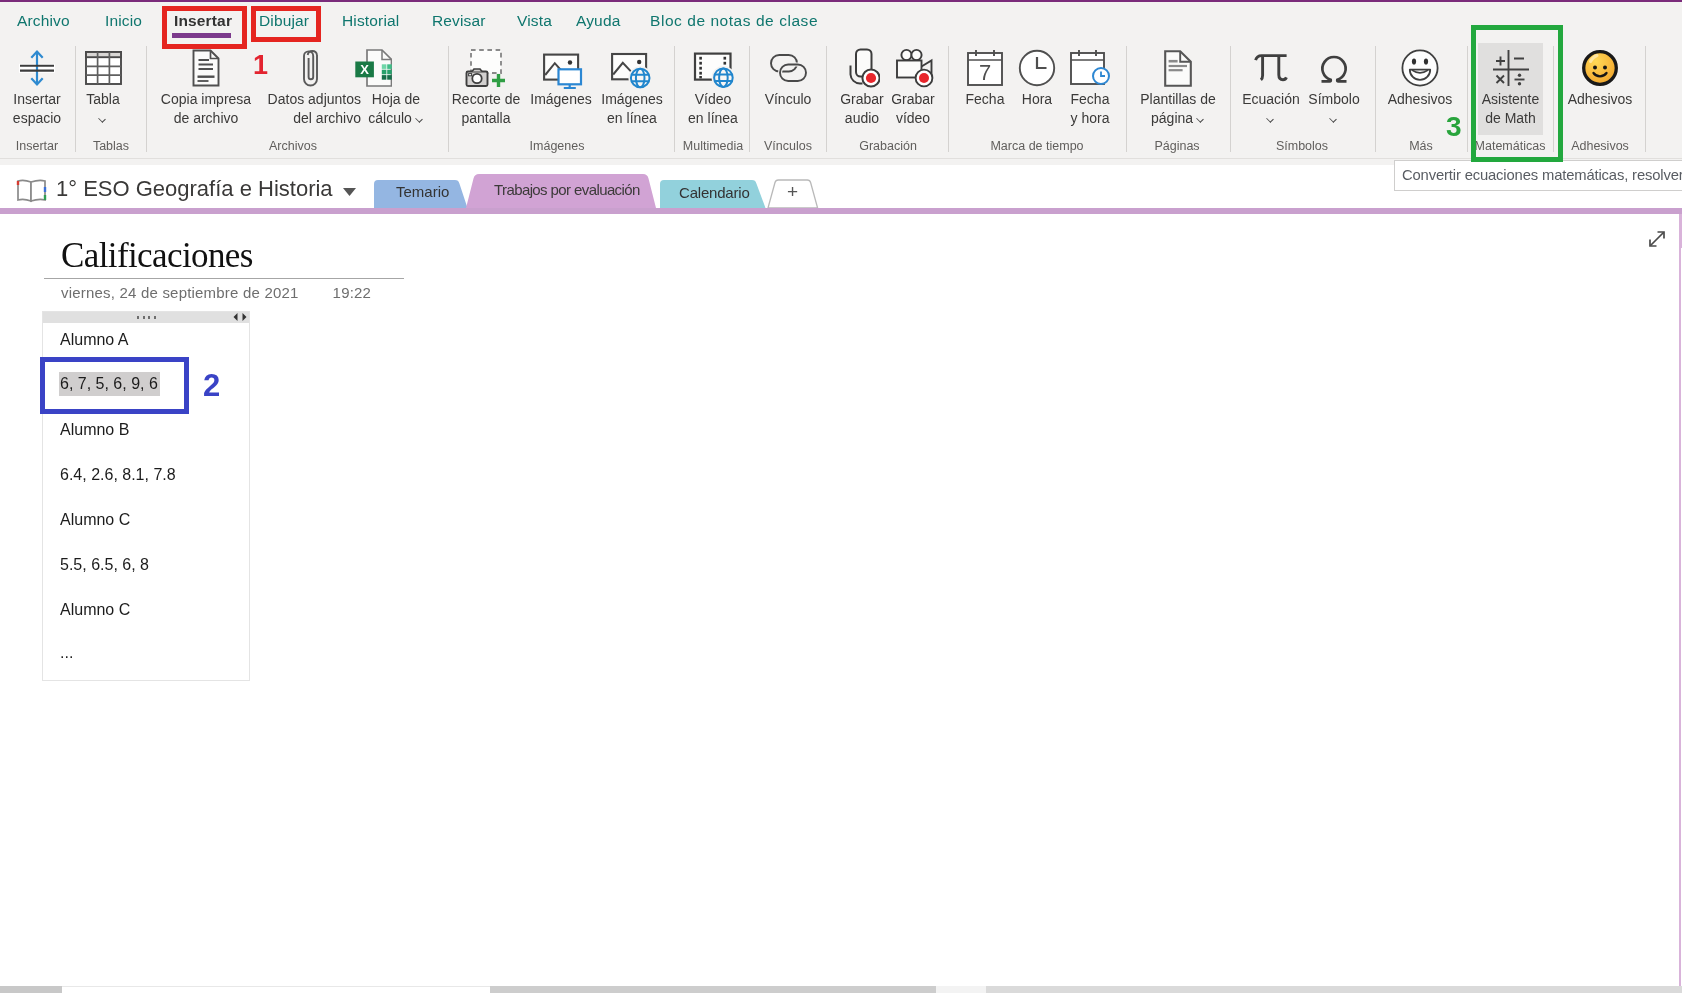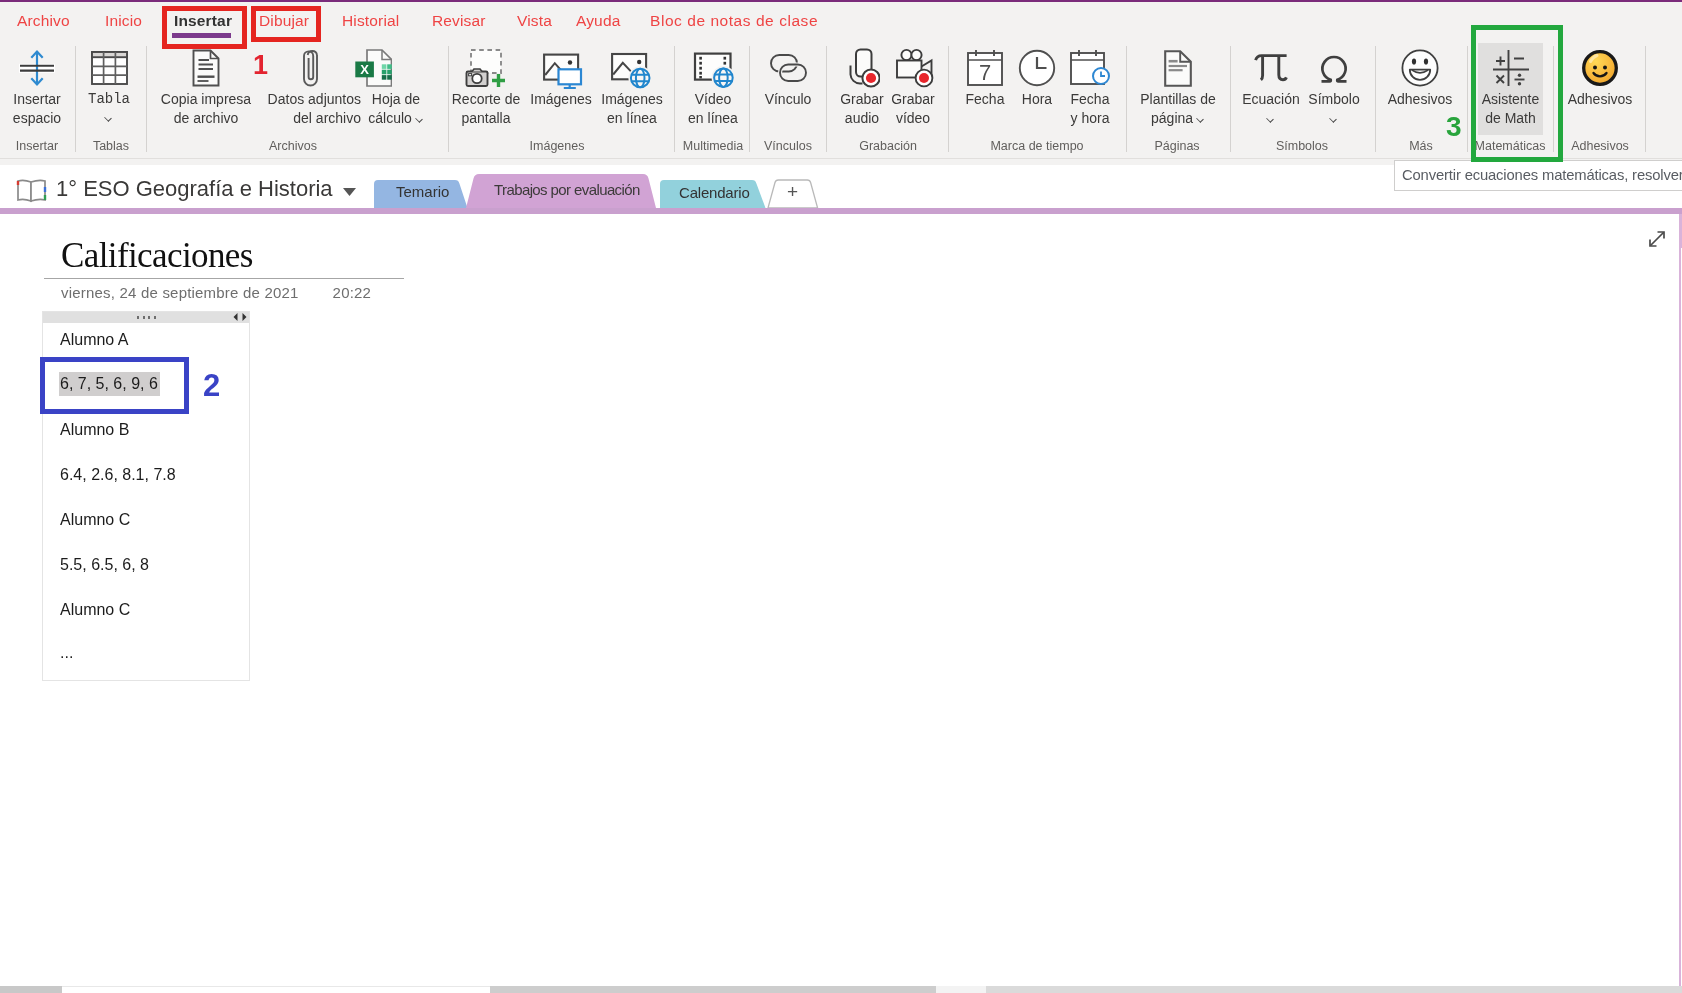--- a/index.html
+++ b/index.html
@@ -4,21 +4,21 @@
 <style>
 * { margin:0; padding:0; box-sizing:border-box; }
 html,body { width:1682px; height:993px; overflow:hidden; background:#fff;
   font-family:"Liberation Sans", sans-serif; }
 #page { position:relative; width:1682px; height:993px; background:#fff; }
 .abs { position:absolute; }
 
 #topline { left:0; top:0; width:1682px; height:2px; background:#7b2c7b; }
 #ribbonbg { left:0; top:2px; width:1682px; height:163px; background:#f3f2f1; }
 #ribbonline { left:0; top:158px; width:1682px; height:1px; background:#e1dfdd; }
-.menu { top:10px; height:22px; font-size:15.5px; letter-spacing:0.15px; line-height:22px; color:#ef4444; white-space:nowrap; }
+.menu { top:10px; height:22px; font-size:15.5px; letter-spacing:0.15px; line-height:22px; color:#0f766e; white-space:nowrap; }
 .menu.b { font-weight:bold; color:#333; }
 .redbox { border:5px solid #e52520; background:transparent; }
 #underl { left:172px; top:33px; width:59px; height:5px; background:#7c3a8c; }
 .num { font-weight:bold; font-size:31px; }
 .sep { width:1px; background:#d4d2d0; top:46px; height:106px; }
 .rbtn { top:46px; text-align:center; color:#3b3a39; font-size:14px; line-height:19px; white-space:nowrap; }
 .rbtn .ric { height:44px; display:flex; align-items:center; justify-content:center; }
 .glabel { top:139px; font-size:12.5px; color:#605e5c; text-align:center; white-space:nowrap; }
 .chv { display:inline-block; width:8px; height:8px; position:relative; }
 .chv:after { content:""; position:absolute; left:0px; top:1px; width:5px; height:5px;
@@ -91,21 +91,21 @@
         <path d="M12.3 29.3 L18 35.4 L23.7 29.3"></path>
       </g>
       <g stroke="#3c3c3c" stroke-width="2.1" fill="none">
             <path d="M1 16.8 h34 M1 21.6 h34"></path>
           </g>
     </svg>
       </div>
     <div>Insertar<br>espacio</div>
   </div>
 
-  <div class="abs rbtn" style="left:74px; width:70px;font-family:Liberation Mono, monospace;">
+  <div class="abs rbtn" style="left:68px; width:70px;">
     <div class="ric">
         <svg width="37" height="34" viewBox="0 0 37 34">
       <rect x="1" y="1" width="35" height="32" fill="#fff" stroke="#4a4a4a" stroke-width="1.9"></rect>
       <rect x="1" y="1" width="35" height="5.2" fill="#d9d7d5" stroke="#4a4a4a" stroke-width="1.9"></rect>
       <g stroke="#5f5f5f" stroke-width="1.7">
             <path d="M12.6 1 v32 M24.4 1 v32 M1 15.4 h35 M1 24.2 h35"></path>
           </g>
     </svg>
       </div>
     <div>Tabla</div>
@@ -435,21 +435,21 @@
     </div>
   <div class="abs tab" style="left:396px; top:183px; font-size:15px;">Temario</div>
   <div class="abs tab" style="left:494px; top:181px; font-size:15px; letter-spacing:-0.6px; color:#3c3a39;">Trabajos por evaluación</div>
   <div class="abs tab" style="left:679px; top:184px; font-size:15px; letter-spacing:-0.2px;">Calendario</div>
   <div class="abs tab" style="left:787px; top:181px; font-size:19px; color:#555;">+</div>
   <div class="abs" id="purplebar"></div>
   <div class="abs" id="nbtitle">1° ESO Geografía e Historia</div>
 
   <div class="abs" id="conttitle">Calificaciones</div>
   <div class="abs" id="titleline"></div>
-  <div class="abs" id="datebar">viernes, 24 de septiembre de 2021<span style="padding-left:34px;">20:22</span></div>
+  <div class="abs" id="datebar">viernes, 24 de septiembre de 2021<span style="padding-left:34px;">19:22</span></div>
 
   <div class="abs" id="notebox">
     <div class="abs" id="noteboxhdr"></div>
     <div class="abs" style="left:94px; top:4px; width:2.2px; height:2.6px; background:#6e6e6e;"></div>
     <div class="abs" style="left:99.5px; top:4px; width:2.2px; height:2.6px; background:#6e6e6e;"></div>
     <div class="abs" style="left:105px; top:4px; width:2.2px; height:2.6px; background:#6e6e6e;"></div>
     <div class="abs" style="left:110.5px; top:4px; width:2.2px; height:2.6px; background:#6e6e6e;"></div>
     <div class="abs" style="left:190px; top:0px;">
         <svg width="14" height="10" viewBox="0 0 14 10">
       <path d="M4.5 1 v8 l-4 -4 z" fill="#333"></path>

